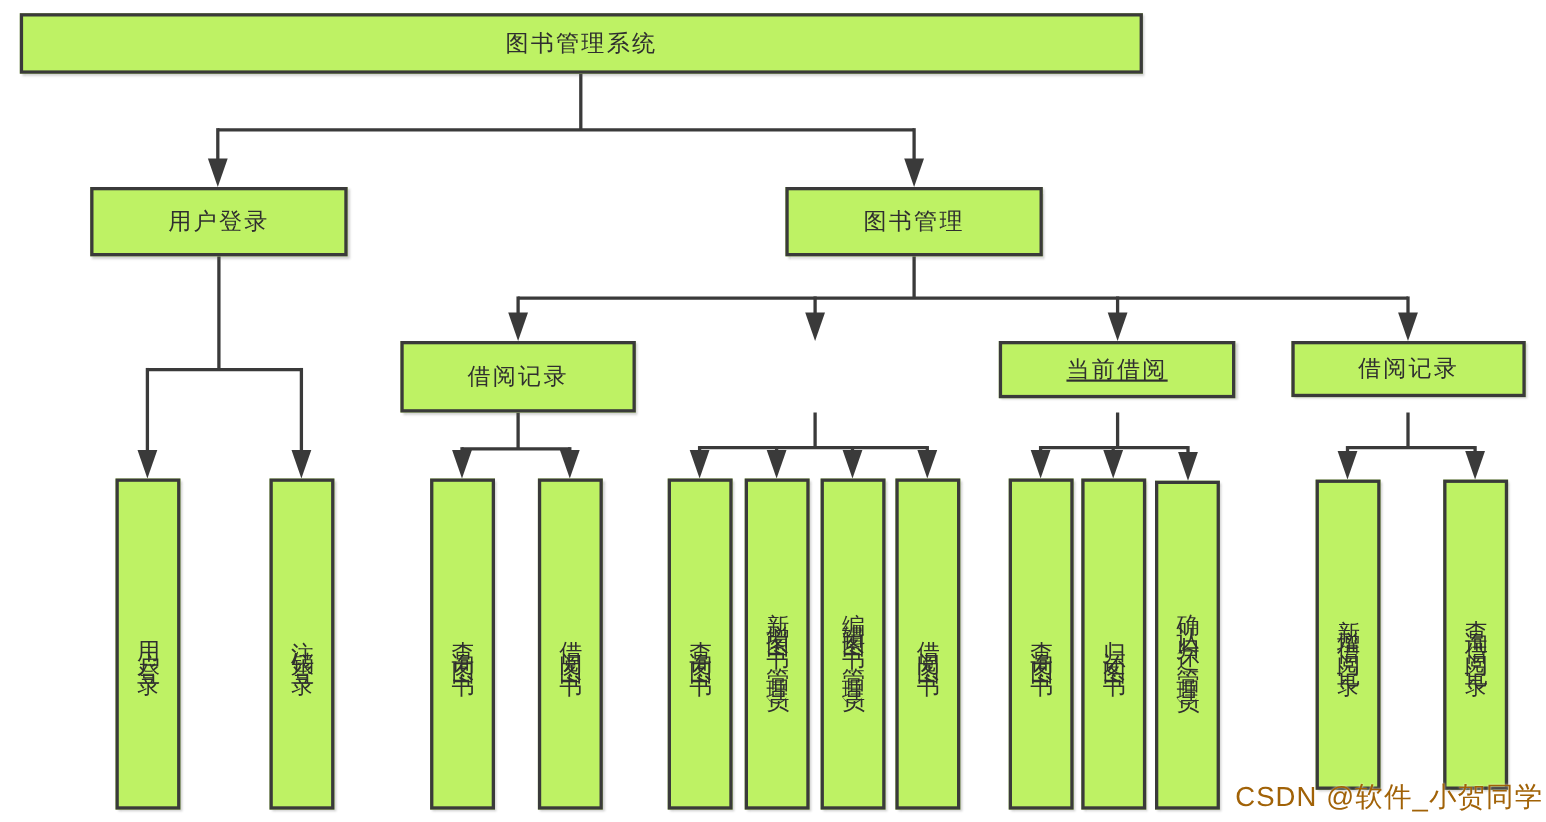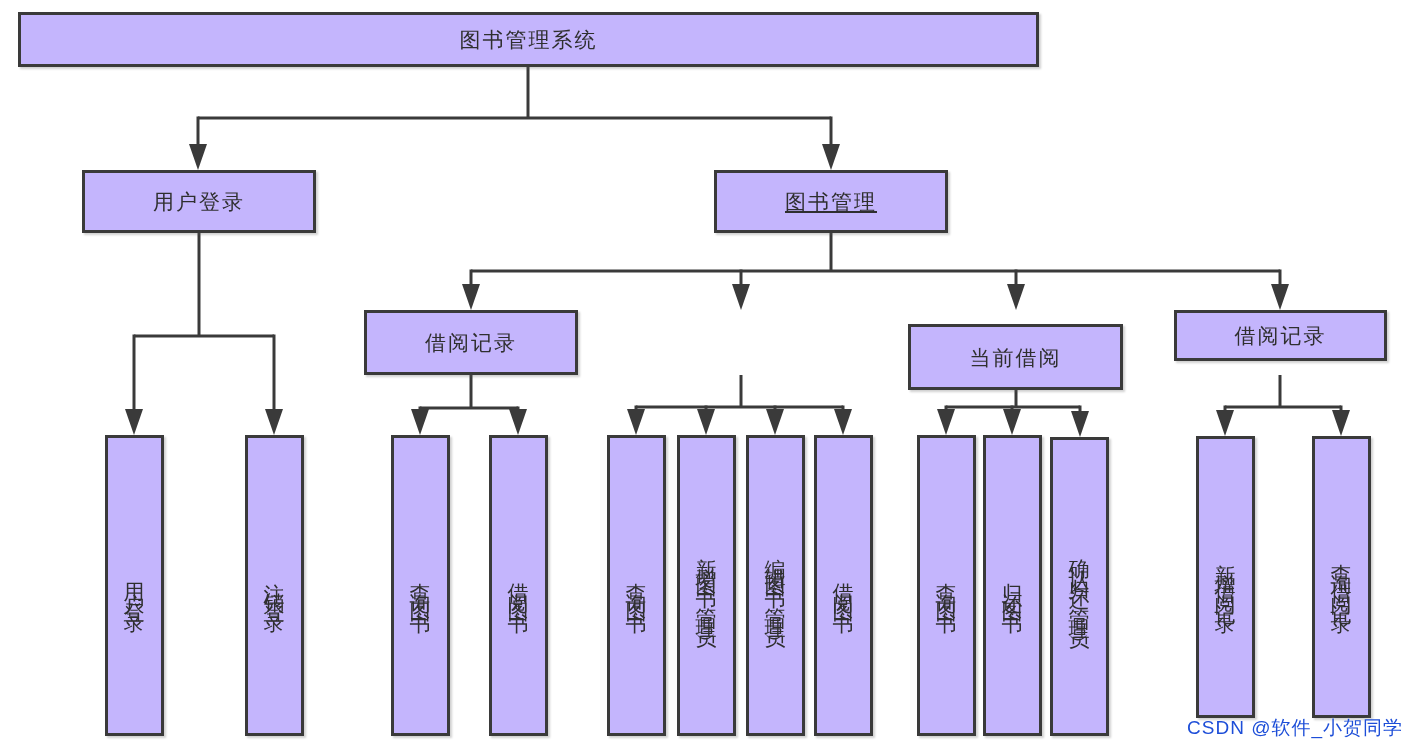--- a/index.html
+++ b/index.html
@@ -14,21 +14,21 @@
   }
   #wires {
     position: absolute;
     left: 0; top: 0;
     width: 1405px; height: 747px;
   }
   .node {
     position: absolute;
     box-sizing: border-box;
     border: 3px solid #3a3a3a;
-    background: #c4b5fd;
+    background: #bef264;
     display: flex;
     align-items: center;
     justify-content: center;
     box-shadow: 2px 2px 2px rgba(90,90,90,0.28);
   }
   .node .lbl {
     font-size: 21px;
     letter-spacing: 2px;
     white-space: nowrap;
     line-height: 1;
@@ -37,23 +37,23 @@
     writing-mode: vertical-rl;
     text-orientation: mixed;
     letter-spacing: 10px;
     font-size: 21px;
     white-space: normal;
   }
   #watermark {
     position: absolute;
     right: 2px;
     bottom: 6px;
-    font-size: 19px;
+    font-size: 25px;
     letter-spacing: 1px;
-    color: #1d4ed8;
+    color: #a16207;
     text-shadow: 0 0 2px rgba(255,255,255,0.9);
     white-space: nowrap;
   }
 </style>
 </head>
 <body>
 
 <div id="stage">
 
   <svg id="wires" viewBox="0 0 1405 747" xmlns="http://www.w3.org/2000/svg">
@@ -125,28 +125,28 @@
       </g>
     </svg>
 
   <div class="node" style="left:18px; top:12px; width:1021px; height:55px;">
     <span class="lbl">图书管理系统</span>
   </div>
 
   <div class="node" style="left:82px; top:170px; width:234px; height:63px;">
     <span class="lbl">用户登录</span>
   </div>
-  <div class="node" style="left:714px; top:170px; width:234px; height:63px;text-decoration:underline;">
+  <div class="node" style="left:714px; top:170px; width:234px; height:63px;">
     <span class="lbl">图书管理</span>
   </div>
 
   <div class="node" style="left:364px; top:310px; width:214px; height:65px;">
     <span class="lbl">借阅记录</span>
   </div>
-  <div class="node" style="left:908px; top:324px; width:215px; height:66px;">
+  <div class="node" style="left:908px; top:310px; width:215px; height:52px;text-decoration:underline;">
     <span class="lbl">当前借阅</span>
   </div>
   <div class="node" style="left:1174px; top:310px; width:213px; height:51px;">
     <span class="lbl">借阅记录</span>
   </div>
 
   <div class="node leaf" style="left:105px; top:435px; width:59px; height:301px;">
     <span class="lbl">用户登录</span>
   </div>
   <div class="node leaf" style="left:245px; top:435px; width:59px; height:301px;">

